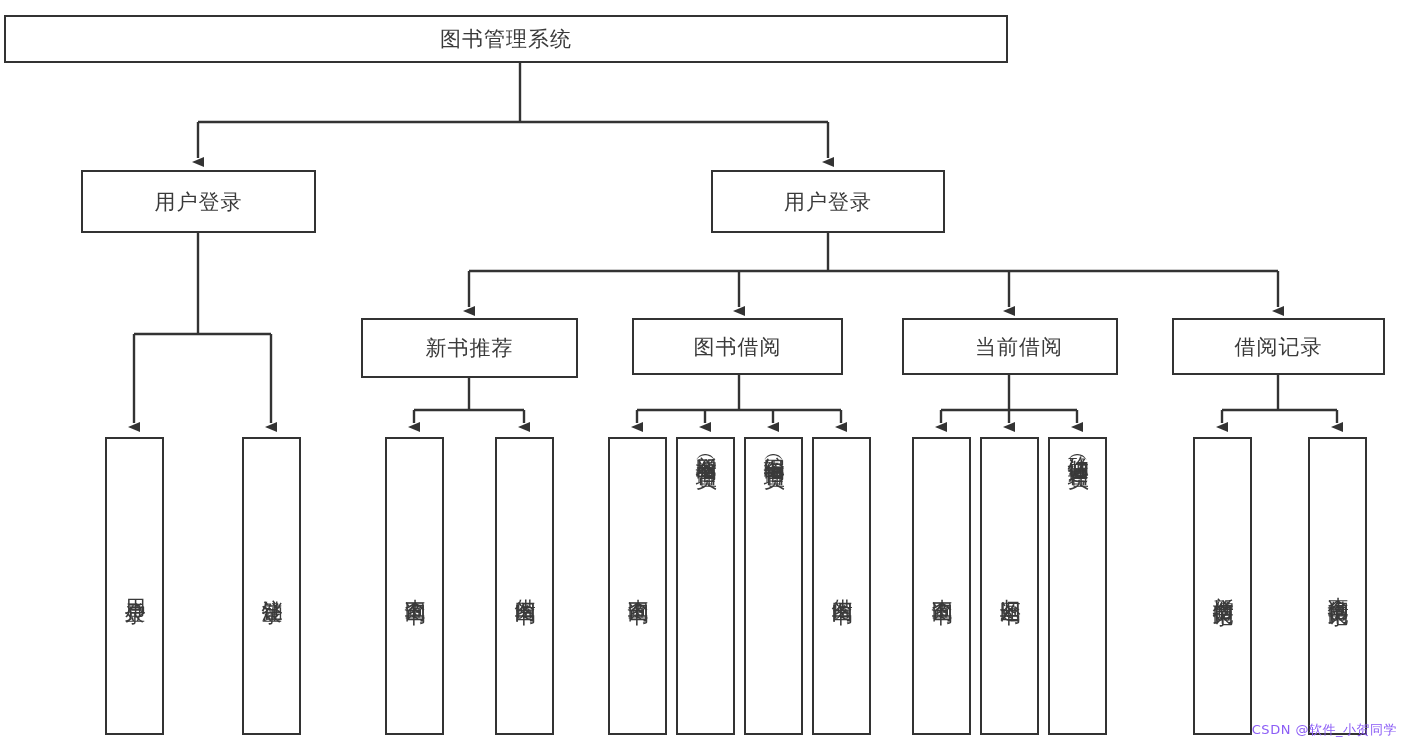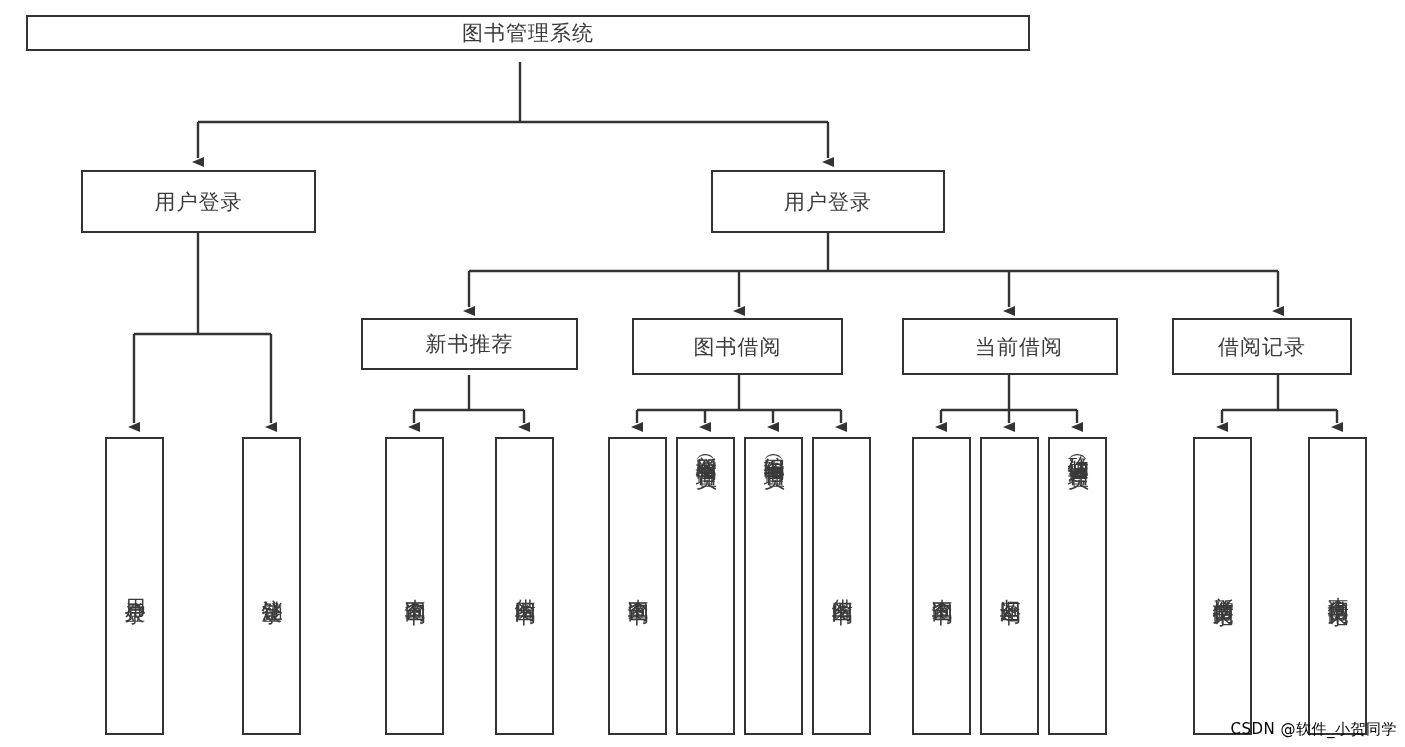--- a/index.html
+++ b/index.html
@@ -7,21 +7,21 @@
   #canvas{position:relative;width:1405px;height:747px;background:#ffffff;overflow:hidden;}
   .node{position:absolute;box-sizing:border-box;border:2px solid #333333;background:#ffffff;
         display:flex;align-items:center;justify-content:center;color:#3a3a3a;}
   .node.h{font-size:21px;letter-spacing:1px;}
   .node.v{align-items:flex-start;padding-top:0;}
   .vtext{writing-mode:vertical-rl;text-orientation:upright;font-size:21px;line-height:1.32;
          letter-spacing:2px;white-space:nowrap;color:#3a3a3a;}
   .node.v.center{align-items:center;}
   .node.v.top{align-items:flex-start;}
   svg#wires{position:absolute;left:0;top:0;width:1405px;height:747px;pointer-events:none;}
-  #watermark{position:absolute;right:8px;bottom:8px;font-size:15px;color:#000000;
+  #watermark{position:absolute;right:8px;bottom:8px;font-size:13px;color:#8b5cf6;
              letter-spacing:0.5px;white-space:nowrap;}
 </style>
 </head>
 <body>
 
 <div id="canvas">
 
   <svg id="wires" viewBox="0 0 1405 747">
     <defs>
       <marker id="arrow" markerWidth="10" markerHeight="12" refX="1" refY="6" orient="auto" markerUnits="userSpaceOnUse">
@@ -65,41 +65,41 @@
       <path d="M1009,410 L1009,423" marker-end="url(#arrow)"></path>
       <path d="M1077,410 L1077,423" marker-end="url(#arrow)"></path>
 
       <path d="M1278,375 L1278,410"></path>
       <path d="M1222,410 L1337,410"></path>
       <path d="M1222,410 L1222,423" marker-end="url(#arrow)"></path>
       <path d="M1337,410 L1337,423" marker-end="url(#arrow)"></path>
     </g>
   </svg>
 
-  <div class="node h" style="left:26px;top:15px;width:1004px;height:36px;">
+  <div class="node h" style="left:4px;top:15px;width:1004px;height:48px;">
     <span>图书管理系统</span>
   </div>
 
   <div class="node h" style="left:81px;top:170px;width:235px;height:63px;">
     <span>用户登录</span>
   </div>
   <div class="node h" style="left:711px;top:170px;width:234px;height:63px;">
     <span>用户登录</span>
   </div>
 
-  <div class="node h" style="left:361px;top:318px;width:217px;height:52px;">
+  <div class="node h" style="left:361px;top:318px;width:217px;height:60px;">
     <span>新书推荐</span>
   </div>
   <div class="node h" style="left:632px;top:318px;width:211px;height:57px;">
     <span>图书借阅</span>
   </div>
   <div class="node h" style="left:902px;top:318px;width:216px;height:57px;padding-left:18px;">
     <span>当前借阅</span>
   </div>
-  <div class="node h" style="left:1172px;top:318px;width:180px;height:57px;">
+  <div class="node h" style="left:1172px;top:318px;width:213px;height:57px;">
     <span>借阅记录</span>
   </div>
 
   <div class="node v center" style="left:105px;top:437px;width:59px;height:298px;">
     <span class="vtext">用户登录</span>
   </div>
   <div class="node v center" style="left:242px;top:437px;width:59px;height:298px;">
     <span class="vtext">注销登录</span>
   </div>
 

